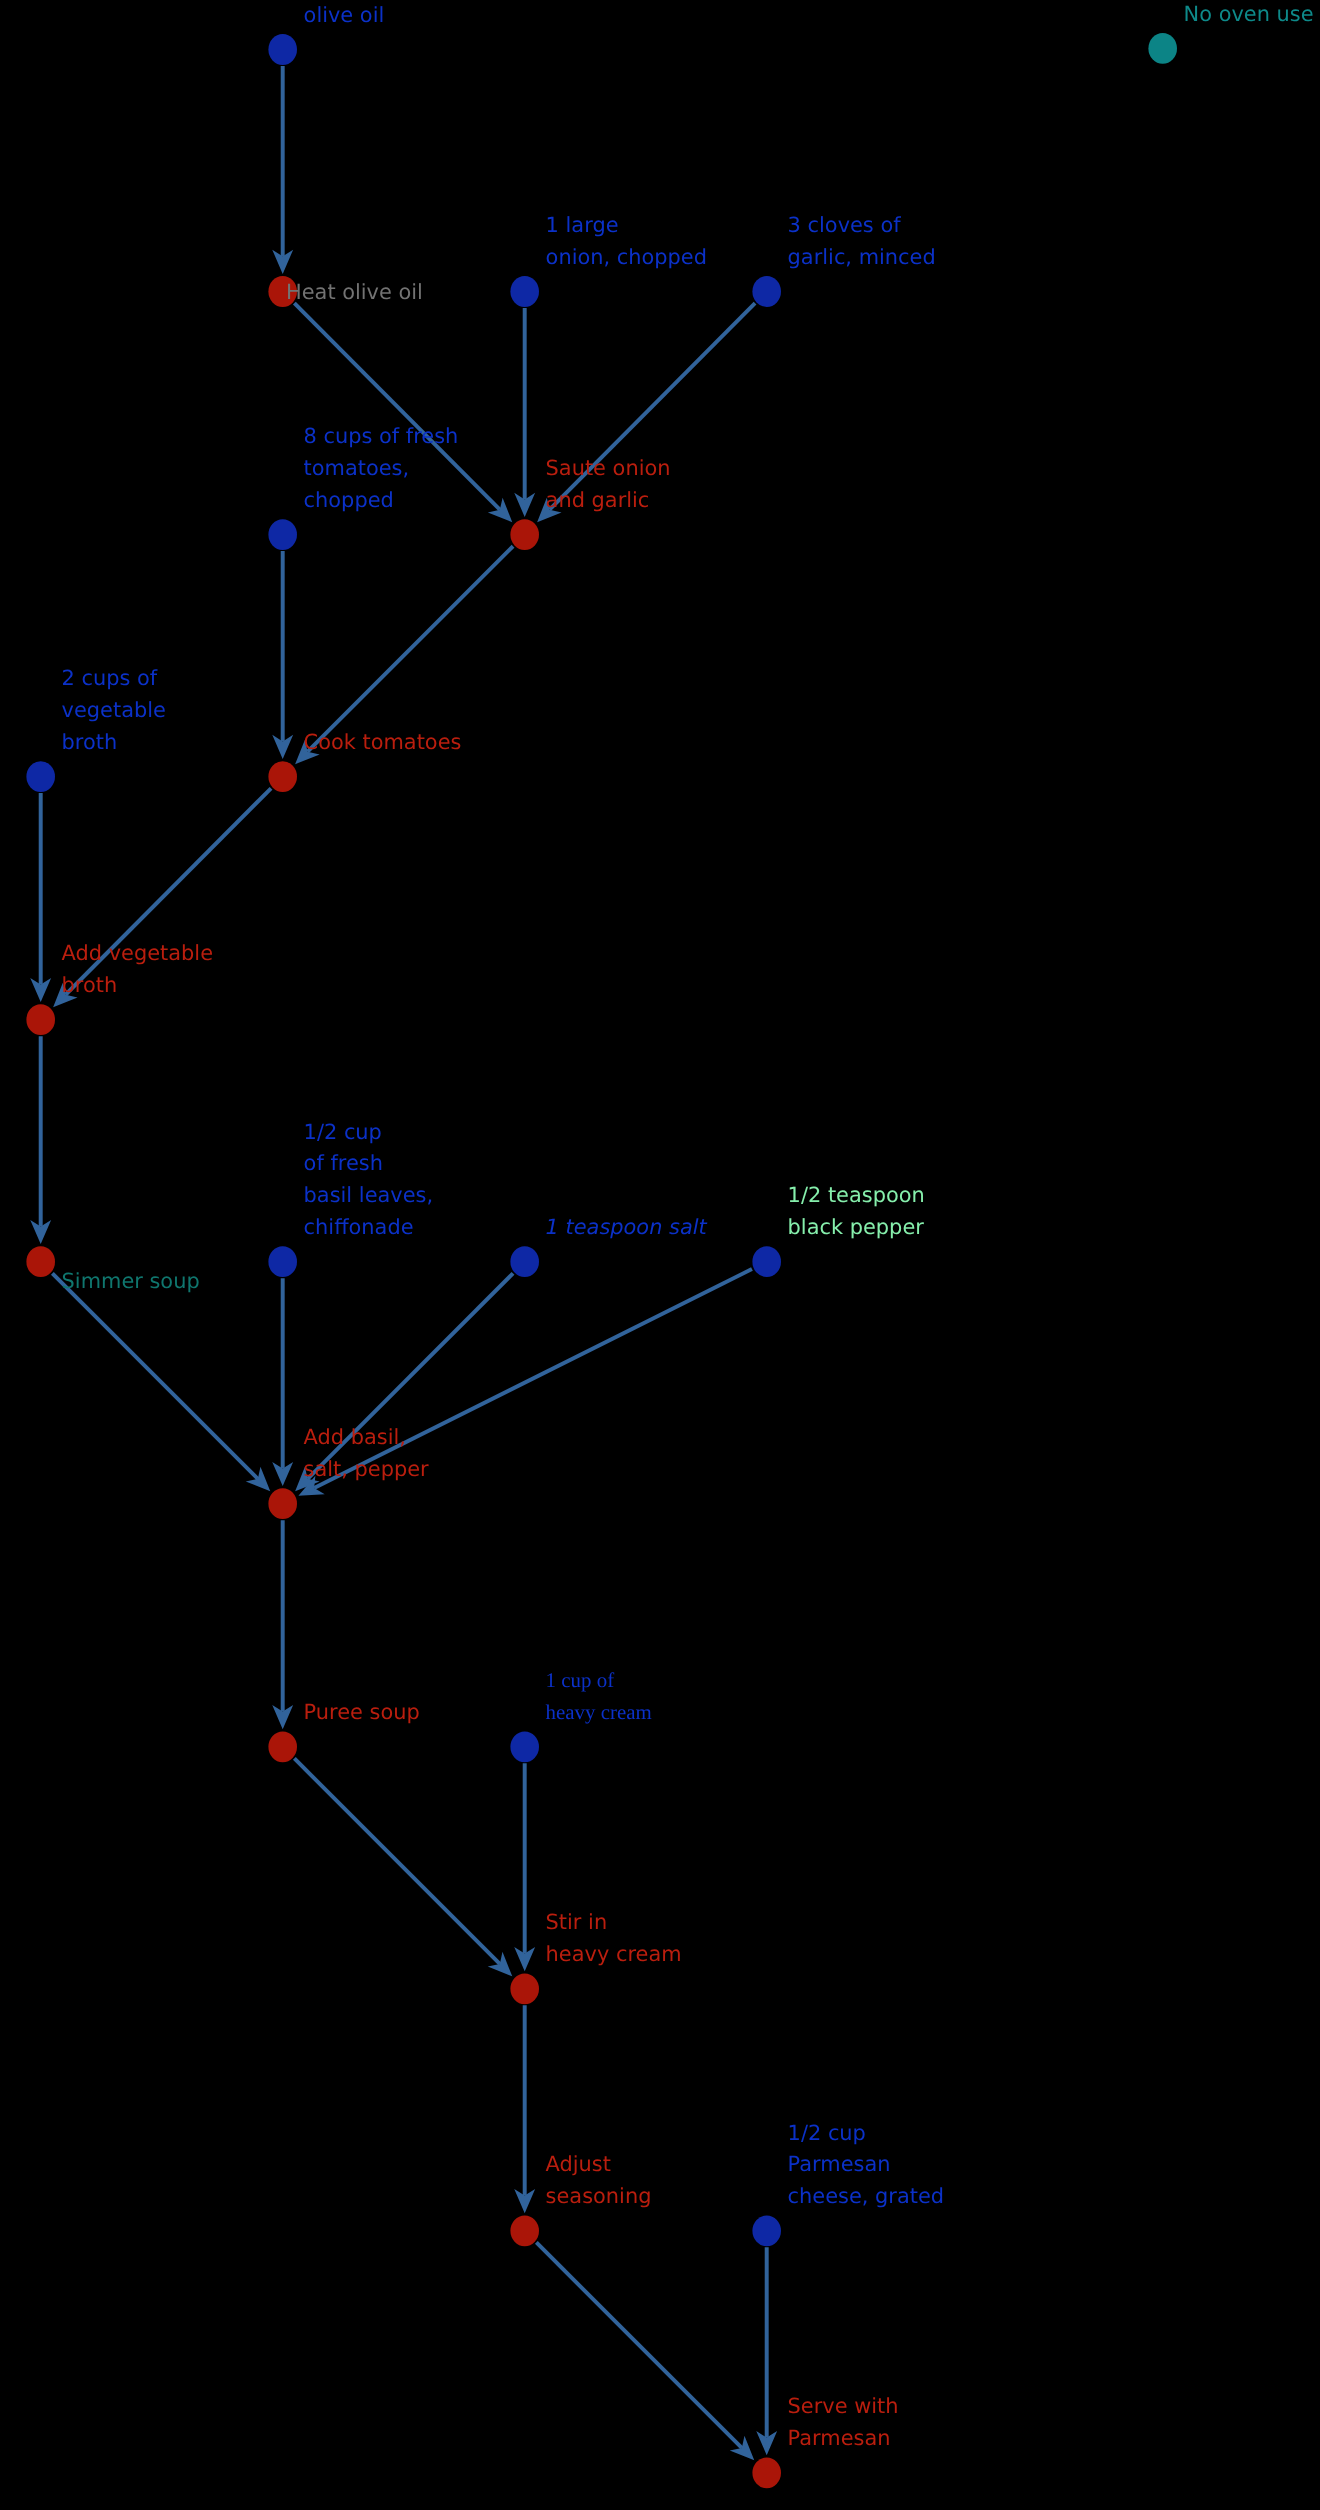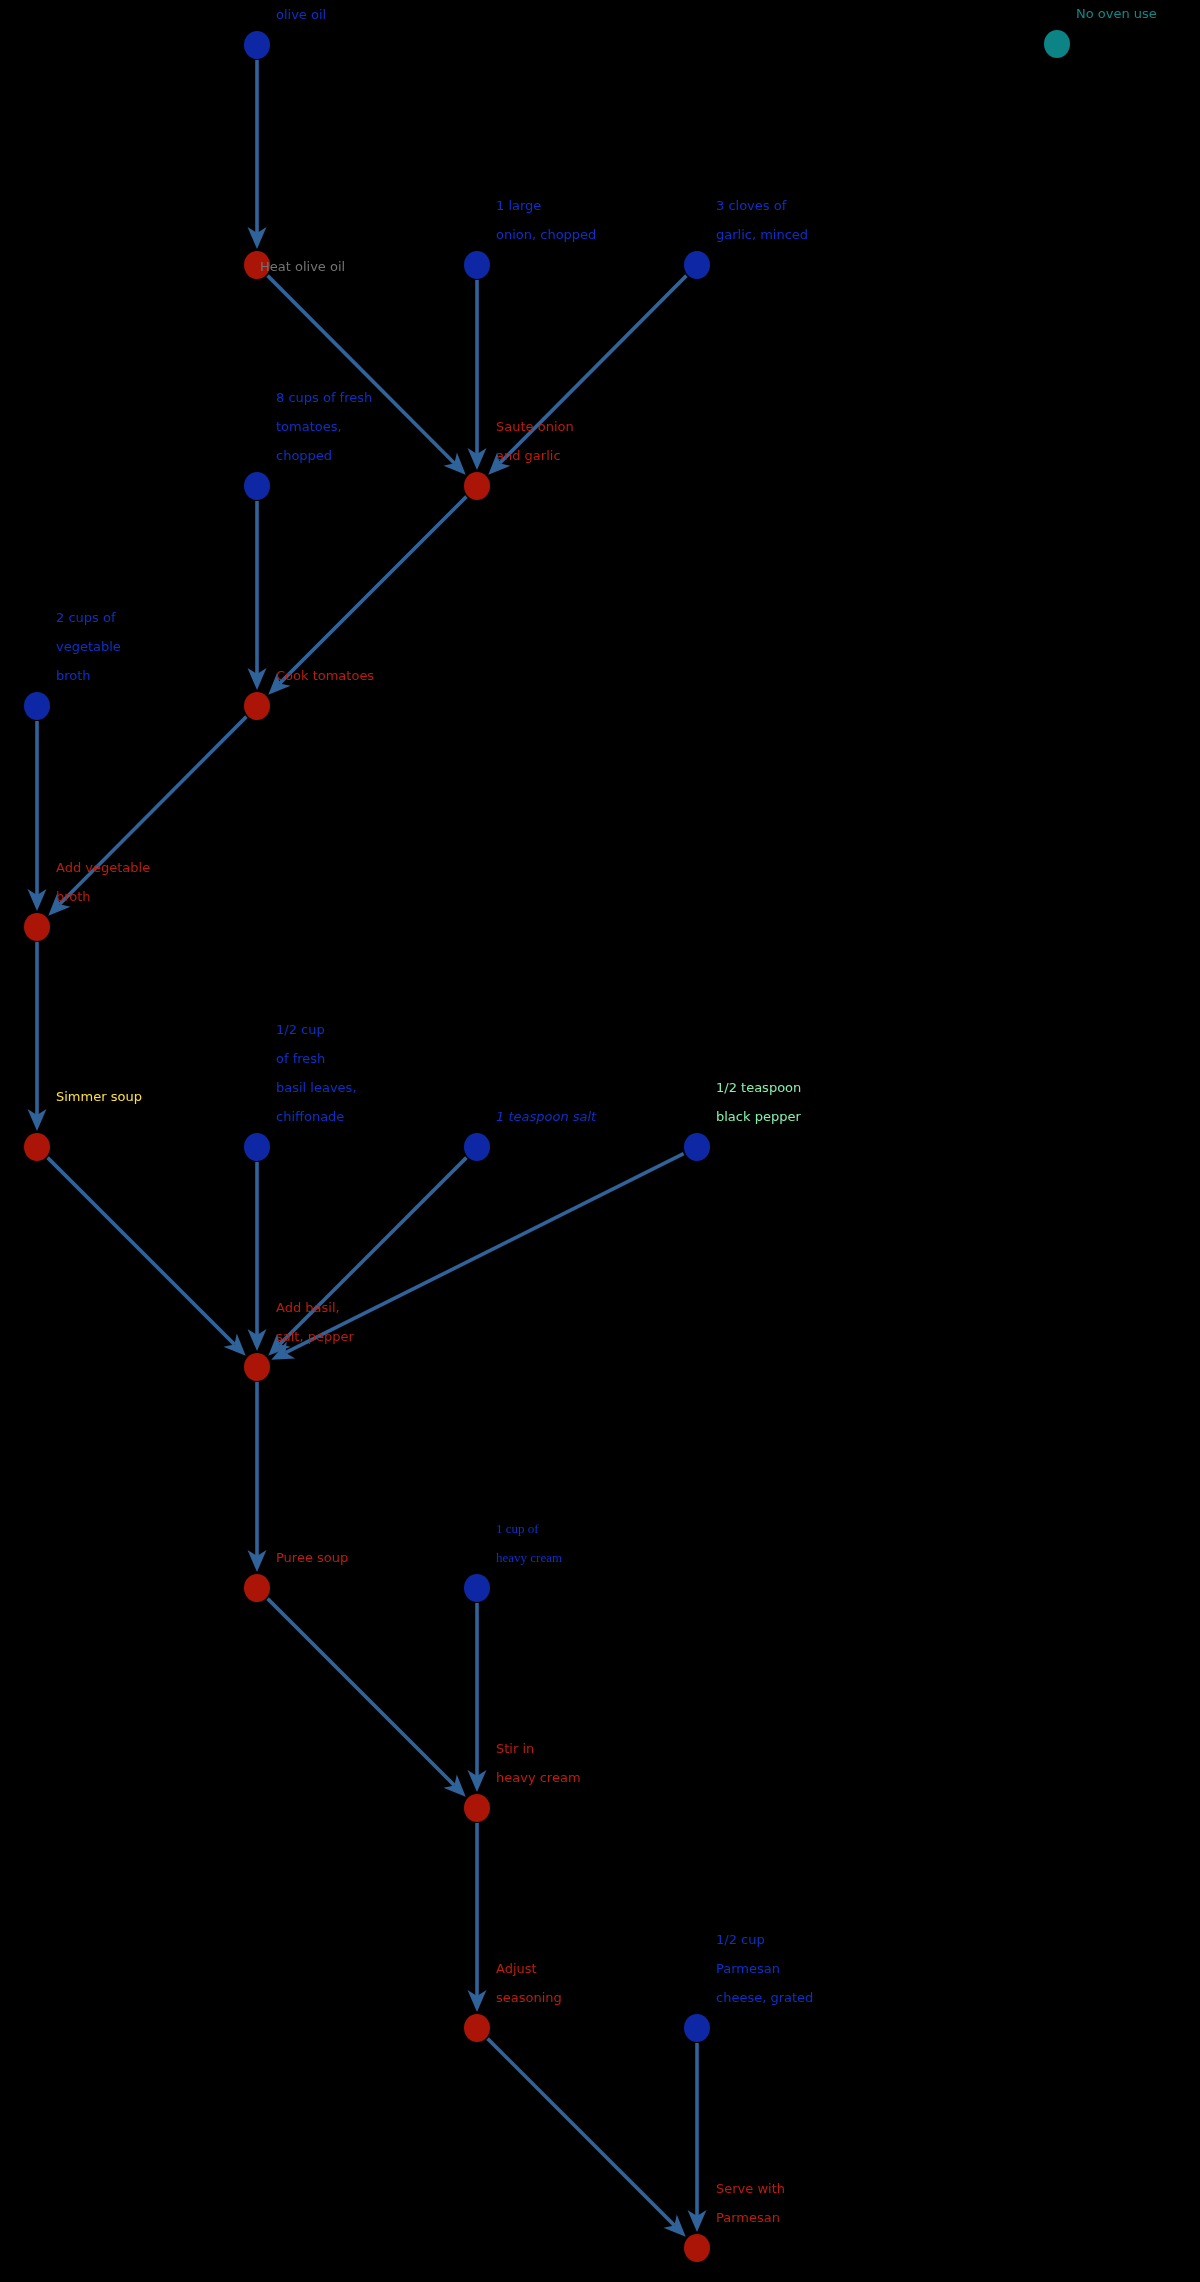--- a/index.html
+++ b/index.html
@@ -15,21 +15,21 @@
     overflow: hidden;
     font-family: "DejaVu Sans", "Liberation Sans", sans-serif;
   }
   #graph-svg {
     position: absolute;
     left: 0;
     top: 0;
   }
   .node-label {
     position: absolute;
-    font-size: 13px;
+    font-size: 19px;
     line-height: 29px;
     white-space: nowrap;
   }
   .node-label .label-line {
     display: block;
     height: 29px;
   }
 </style>
 </head>
 <body>
@@ -128,21 +128,21 @@
         <span class="label-line">vegetable</span>
         <span class="label-line">broth</span>
       </div>
       <div class="node-label" style="left: 276px; top: 661px; color: rgb(186, 30, 14);">
         <span class="label-line">Cook tomatoes</span>
       </div>
       <div class="node-label" style="left: 56px; top: 853px; color: rgb(186, 30, 14);">
         <span class="label-line">Add vegetable</span>
         <span class="label-line">broth</span>
       </div>
-      <div class="node-label" style="left: 56px; top: 1082px; color: #fde047;">
+      <div class="node-label" style="left: 56px; top: 1151px; color: #0f766e;">
         <span class="label-line">Simmer soup</span>
       </div>
       <div class="node-label" style="left: 276px; top: 1015px; color: rgb(11, 49, 200);">
         <span class="label-line">1/2 cup</span>
         <span class="label-line">of fresh</span>
         <span class="label-line">basil leaves,</span>
         <span class="label-line">chiffonade</span>
       </div>
       <div class="node-label" style="left: 496px; top: 1102px; color: rgb(11, 49, 200); font-style: italic;">
         <span class="label-line">1 teaspoon salt</span>

